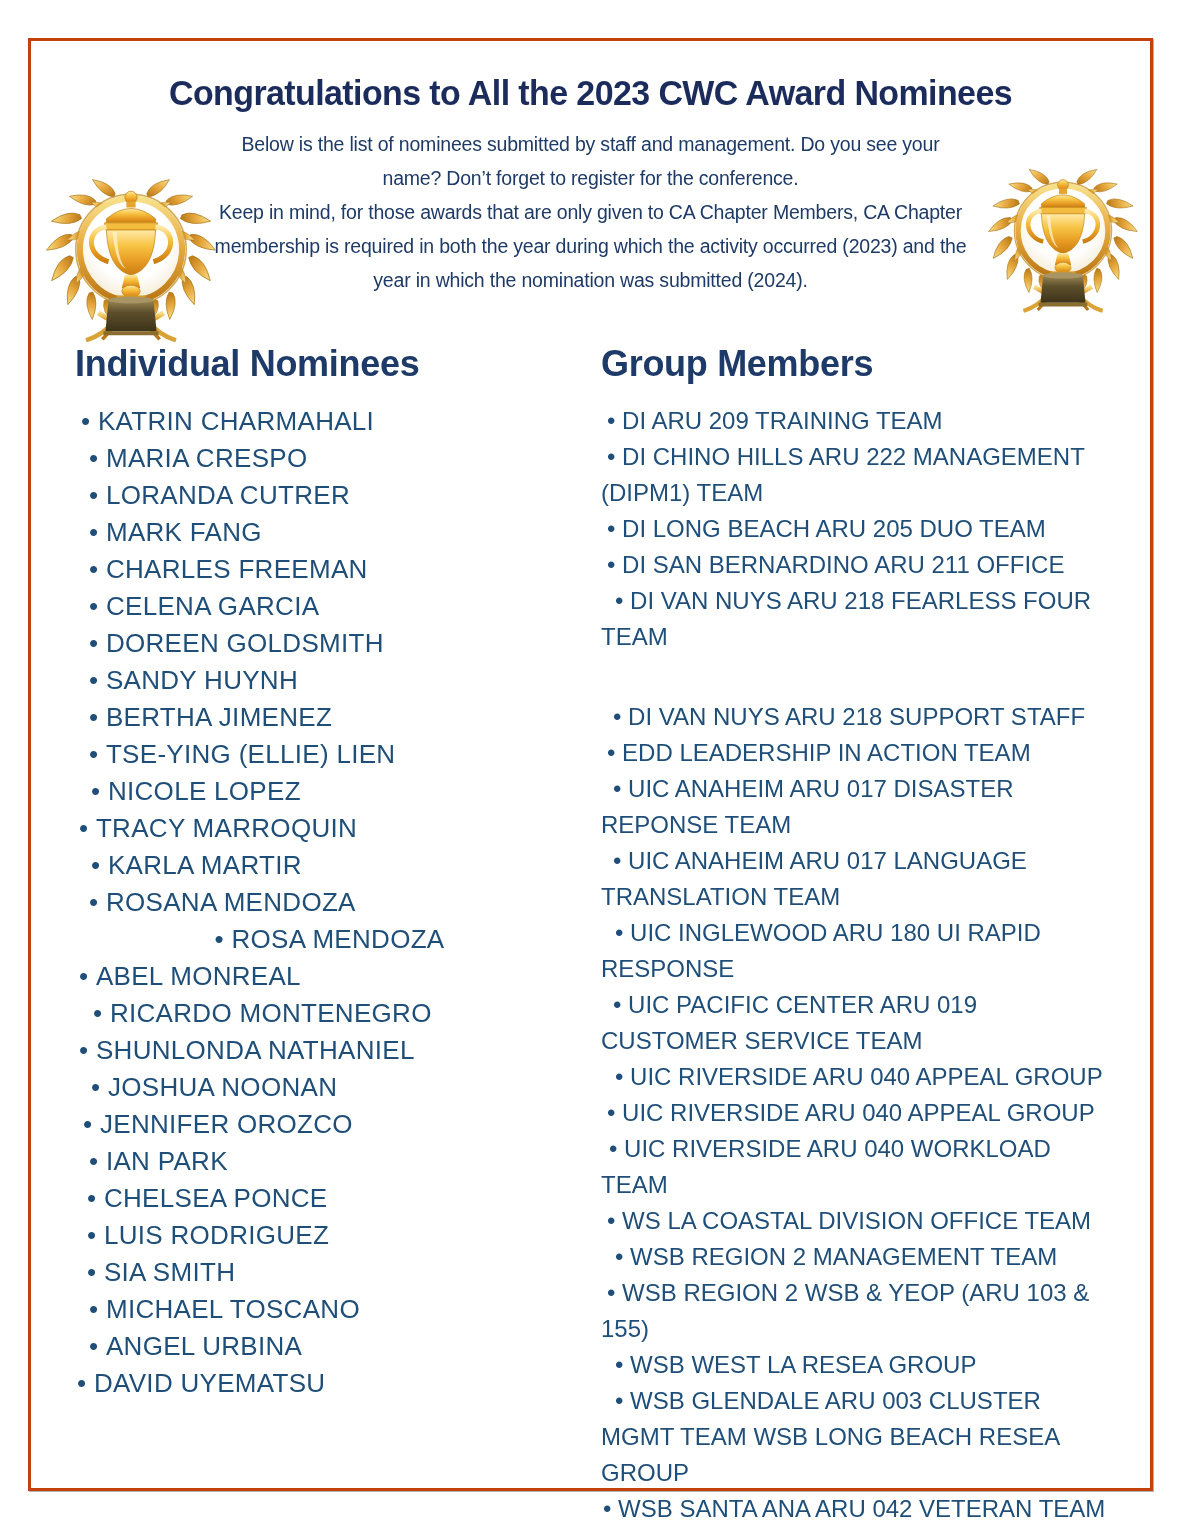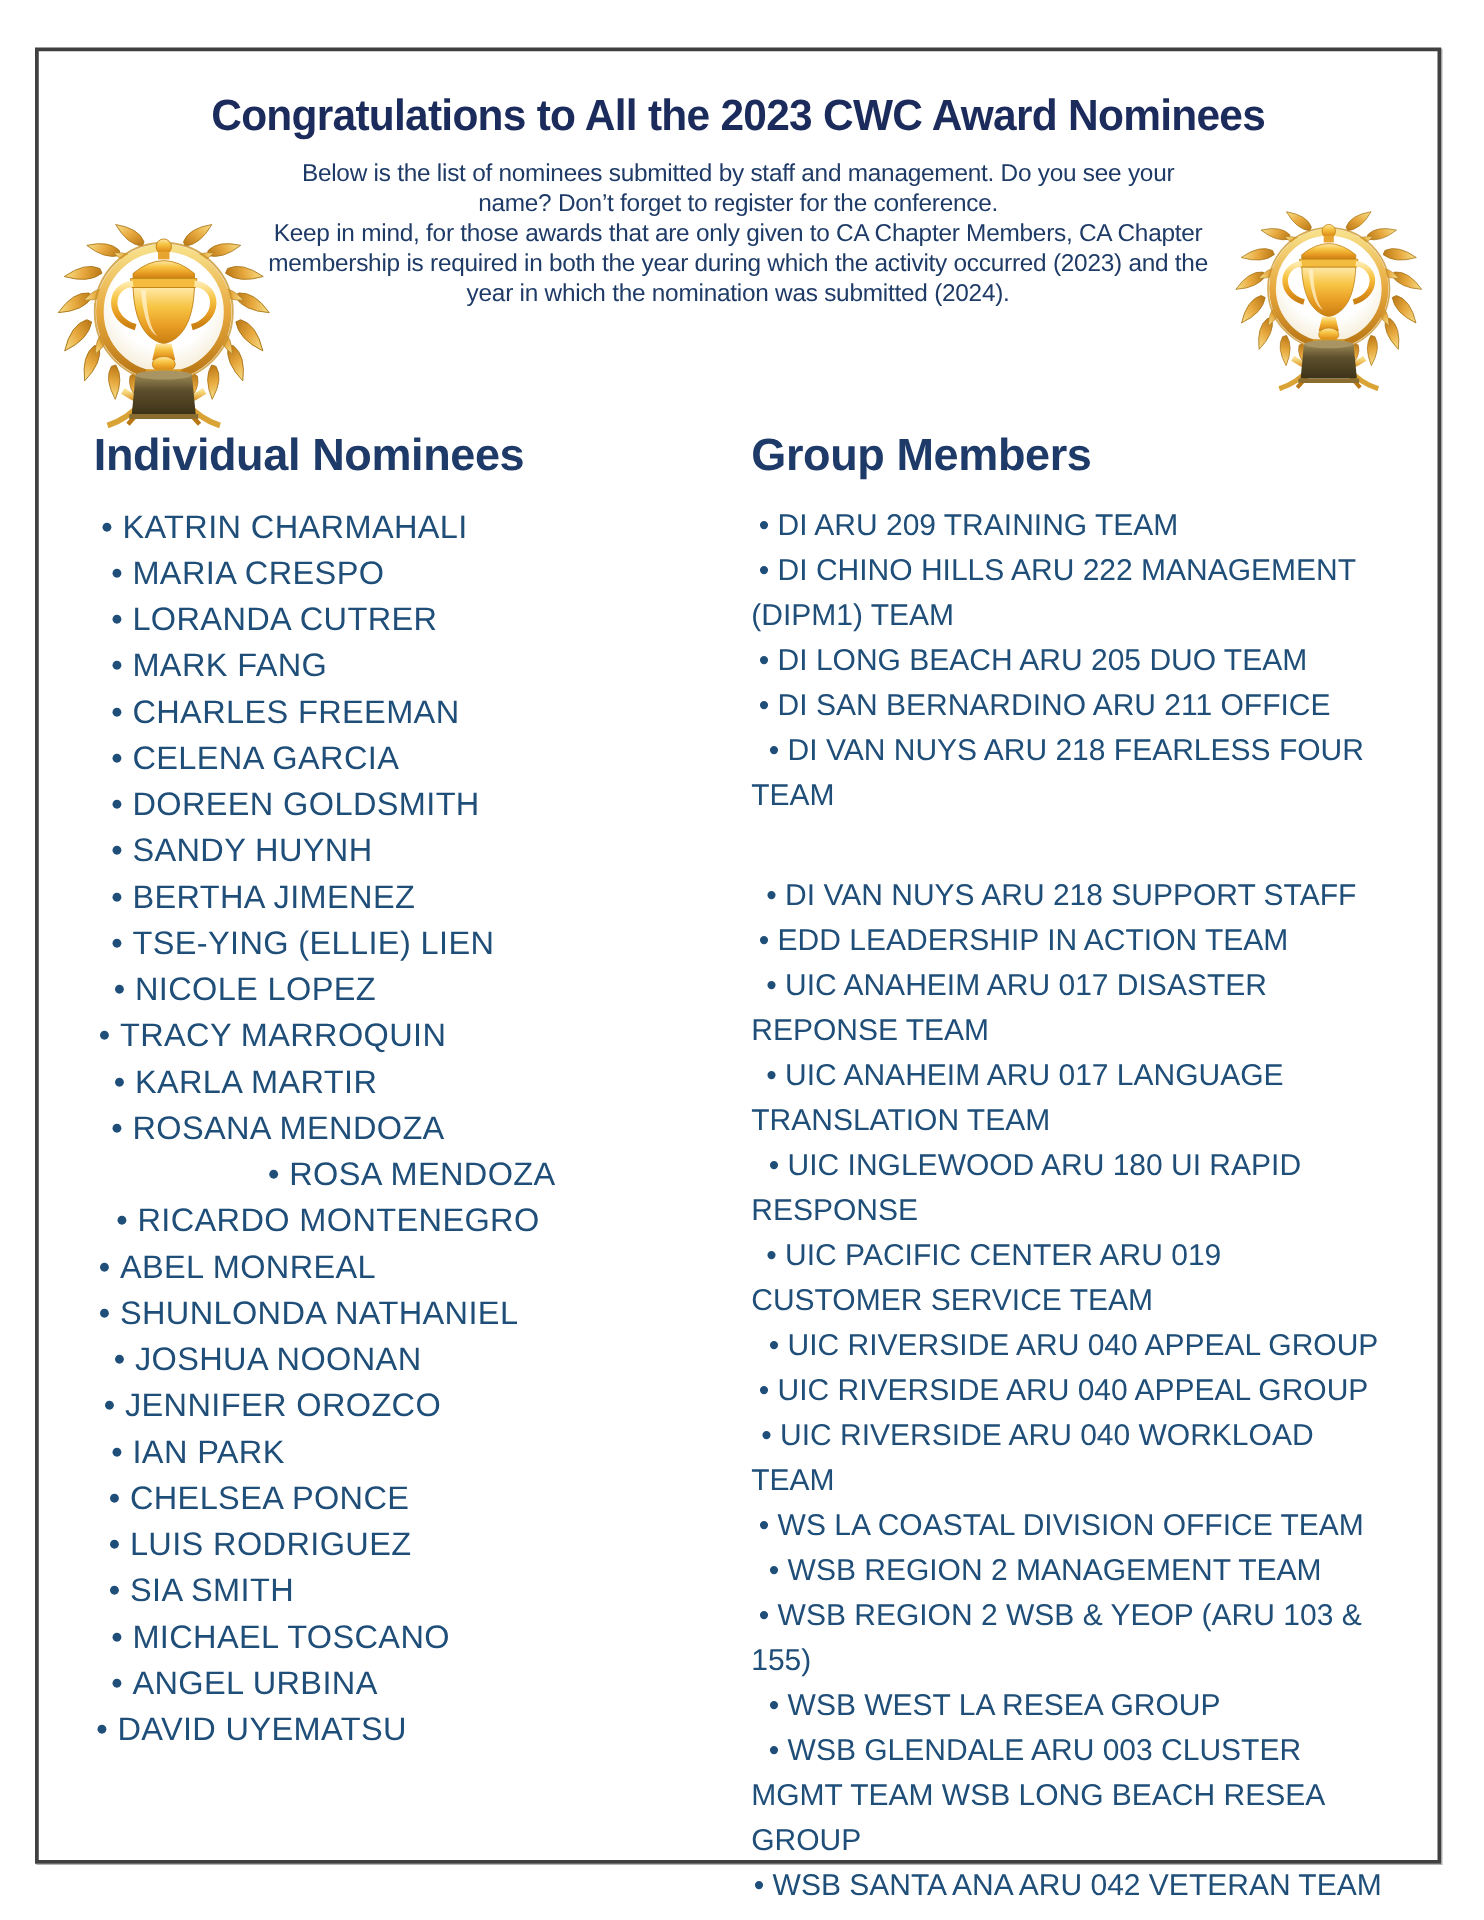--- a/index.html
+++ b/index.html
@@ -17,39 +17,39 @@
     height: 1536px;
     background: #ffffff;
   }
   .page {
     position: absolute;
     left: 28px;
     top: 38px;
     width: 1125px;
     height: 1453px;
     box-sizing: border-box;
-    border: 3px solid #404040;
+    border: 3px solid #c2410c;
     box-shadow: 1px 1px 0 #b5b5b5;
     background: #ffffff;
   }
   .page-title {
     margin: 32px 40px 0 40px;
     text-align: center;
     font-size: 35px;
     font-weight: 700;
     letter-spacing: -0.6px;
     color: #1b2b5c;
     transform: scaleX(0.97);
   }
   .intro {
     max-width: 758px;
     margin: 14px auto 0 auto;
     text-align: center;
     font-size: 19.5px;
-    line-height: 24px;
+    line-height: 34px;
     color: #1e3a66;
     letter-spacing: -0.2px;
   }
   .trophy {
     position: absolute;
     pointer-events: none;
   }
   .trophy-left  { left: 8px;  top: 122px; width: 184px; height: 180px; }
   .trophy-right { right: 6px; top: 114px; width: 162px; height: 158px; }
   .column {
@@ -191,22 +191,22 @@
           <div class="list-item" style="text-indent: 14px;"><span class="bullet">•&nbsp;</span>CELENA GARCIA</div>
           <div class="list-item" style="text-indent: 14px;"><span class="bullet">•&nbsp;</span>DOREEN GOLDSMITH</div>
           <div class="list-item" style="text-indent: 14px;"><span class="bullet">•&nbsp;</span>SANDY HUYNH</div>
           <div class="list-item" style="text-indent: 14px;"><span class="bullet">•&nbsp;</span>BERTHA JIMENEZ</div>
           <div class="list-item" style="text-indent: 14px;"><span class="bullet">•&nbsp;</span>TSE-YING (ELLIE) LIEN</div>
           <div class="list-item" style="text-indent: 16px;"><span class="bullet">•&nbsp;</span>NICOLE LOPEZ</div>
           <div class="list-item" style="text-indent: 4px;"><span class="bullet">•&nbsp;</span>TRACY MARROQUIN</div>
           <div class="list-item" style="text-indent: 16px;"><span class="bullet">•&nbsp;</span>KARLA MARTIR</div>
           <div class="list-item" style="text-indent: 14px;"><span class="bullet">•&nbsp;</span>ROSANA MENDOZA</div>
           <div class="list-item" style="text-indent: 4px; text-align: center;"><span class="bullet">•&nbsp;</span>ROSA MENDOZA</div>
+          <div class="list-item" style="text-indent: 4px;"><span class="bullet">•&nbsp;</span>ABEL MONREAL</div>
           <div class="list-item" style="text-indent: 18px;"><span class="bullet">•&nbsp;</span>RICARDO MONTENEGRO</div>
-          <div class="list-item" style="text-indent: 4px;"><span class="bullet">•&nbsp;</span>ABEL MONREAL</div>
           <div class="list-item" style="text-indent: 4px;"><span class="bullet">•&nbsp;</span>SHUNLONDA NATHANIEL</div>
           <div class="list-item" style="text-indent: 16px;"><span class="bullet">•&nbsp;</span>JOSHUA NOONAN</div>
           <div class="list-item" style="text-indent: 8px;"><span class="bullet">•&nbsp;</span>JENNIFER OROZCO</div>
           <div class="list-item" style="text-indent: 14px;"><span class="bullet">•&nbsp;</span>IAN PARK</div>
           <div class="list-item" style="text-indent: 12px;"><span class="bullet">•&nbsp;</span>CHELSEA PONCE</div>
           <div class="list-item" style="text-indent: 12px;"><span class="bullet">•&nbsp;</span>LUIS RODRIGUEZ</div>
           <div class="list-item" style="text-indent: 12px;"><span class="bullet">•&nbsp;</span>SIA SMITH</div>
           <div class="list-item" style="text-indent: 14px;"><span class="bullet">•&nbsp;</span>MICHAEL TOSCANO</div>
           <div class="list-item" style="text-indent: 14px;"><span class="bullet">•&nbsp;</span>ANGEL URBINA</div>
           <div class="list-item" style="text-indent: 2px;"><span class="bullet">•&nbsp;</span>DAVID UYEMATSU</div>

